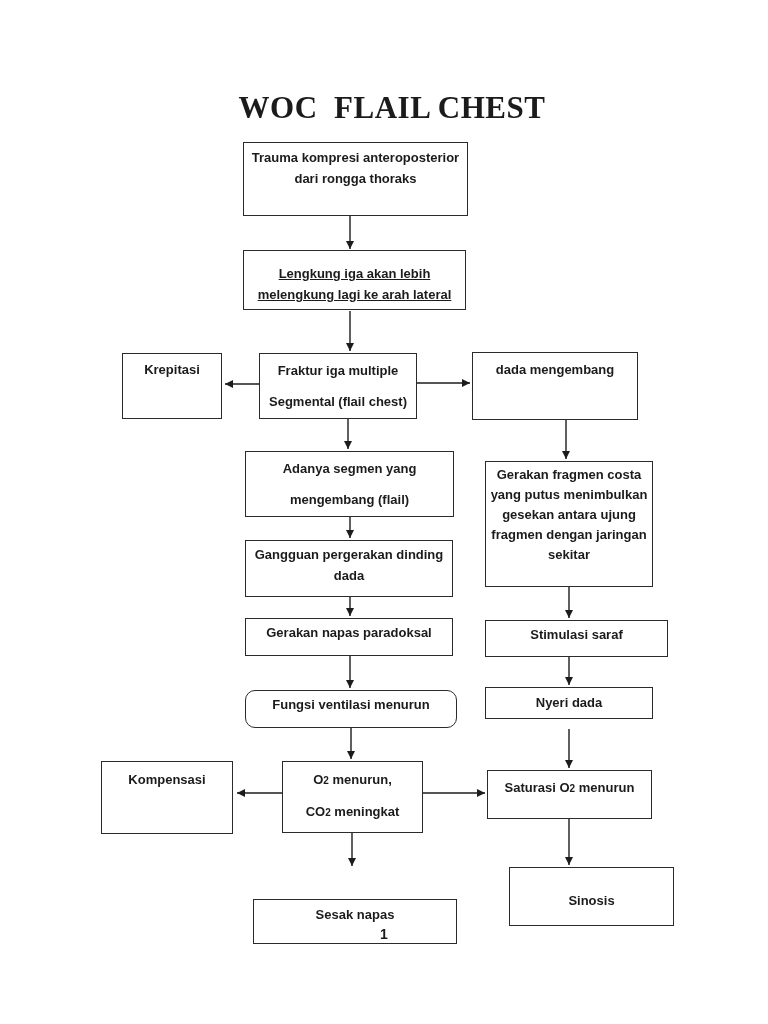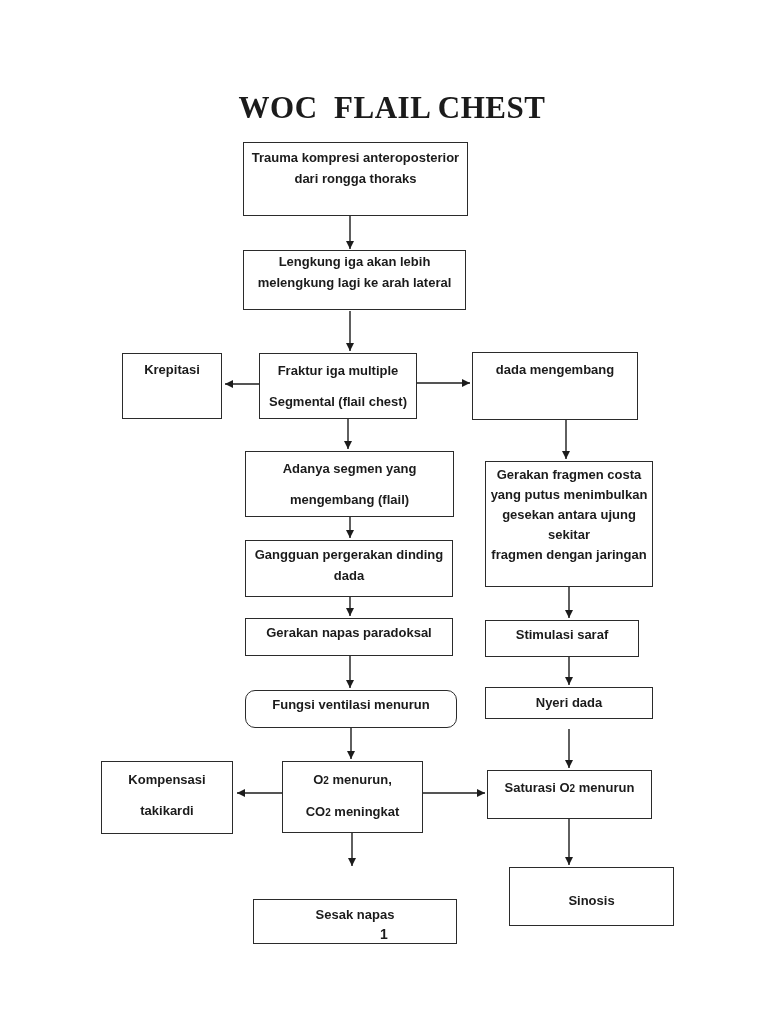--- a/index.html
+++ b/index.html
@@ -60,29 +60,29 @@
     top: 926px;
     width: 60px;
     text-align: center;
     font-size: 14px;
     font-weight: bold;
     color: #1b1b1b;
   }
 
   
   #n-trauma     { left:243px; top:142px; width:225px; height:74px;  padding-top:4px; }
-  #n-lengkung   { left:243px; top:250px; width:223px; height:60px;  padding-top:0; }
+  #n-lengkung   { left:243px; top:250px; width:223px; height:60px;  padding-top:12px;text-decoration:underline; }
   #n-krepitasi  { left:122px; top:353px; width:100px; height:66px;  padding-top:5px; }
   #n-fraktur    { left:259px; top:353px; width:158px; height:66px;  padding-top:1px; }
   #n-inspirasi  { left:472px; top:352px; width:166px; height:68px;  padding-top:1px; }
   #n-segmen     { left:245px; top:451px; width:209px; height:66px;  padding-top:1px; }
   #n-fragmen    { left:485px; top:461px; width:168px; height:126px; padding-top:3px; }
   #n-gangguan   { left:245px; top:540px; width:208px; height:57px;  padding-top:3px; }
   #n-paradoksal { left:245px; top:618px; width:208px; height:38px;  padding-top:3px; }
-  #n-stimulasi  { left:485px; top:620px; width:154px; height:37px;  padding-top:3px; }
+  #n-stimulasi  { left:485px; top:620px; width:183px; height:37px;  padding-top:3px; }
   #n-nyeri      { left:485px; top:687px; width:168px; height:32px;  padding-top:4px; }
   #n-ventilasi  { left:245px; top:690px; width:212px; height:38px;  padding-top:3px;border-radius:10px; }
   #n-kompensasi { left:101px; top:761px; width:132px; height:73px;  padding-top:2px; }
   #n-gas        { left:282px; top:761px; width:141px; height:72px;  padding-top:2px; }
   #n-saturasi   { left:487px; top:770px; width:165px; height:49px;  padding-top:6px; }
   #n-sesak      { left:253px; top:868px; width:204px; height:45px;  padding-top:4px;margin-top:31px; }
   #n-sinosis    { left:509px; top:867px; width:165px; height:59px;  padding-top:22px; }
 </style>
 </head>
 <body>
@@ -143,22 +143,22 @@
 
   <div class="node wide" id="n-segmen">
     <div class="ln">Adanya segmen yang</div>
     <div class="ln">mengembang (flail)</div>
   </div>
 
   <div class="node tight" id="n-fragmen">
     <div class="ln">Gerakan fragmen costa</div>
     <div class="ln">yang putus menimbulkan</div>
     <div class="ln">gesekan antara ujung</div>
+    <div class="ln">fragmen dengan jaringan</div>
     <div class="ln">sekitar</div>
-    <div class="ln">fragmen dengan jaringan</div>
   </div>
 
   <div class="node" id="n-gangguan">
     <div class="ln">Gangguan pergerakan dinding</div>
     <div class="ln">dada</div>
   </div>
 
   <div class="node" id="n-paradoksal">
     <div class="ln">Gerakan napas paradoksal</div>
   </div>
@@ -170,21 +170,20 @@
   <div class="node" id="n-nyeri">
     <div class="ln">Nyeri dada</div>
   </div>
 
   <div class="node" id="n-ventilasi">
     <div class="ln">Fungsi ventilasi menurun</div>
   </div>
 
   <div class="node wide" id="n-kompensasi">
     <div class="ln">Kompensasi</div>
-    <div class="ln">takikardi</div>
   </div>
 
   <div class="node wide" id="n-gas">
     <div class="ln"><span>O</span><span class="sub">2</span><span> menurun,</span></div>
     <div class="ln"><span>CO</span><span class="sub">2</span><span> meningkat</span></div>
   </div>
 
   <div class="node" id="n-saturasi">
     <div class="ln"><span>Saturasi O</span><span class="sub">2</span><span> menurun</span></div>
   </div>

